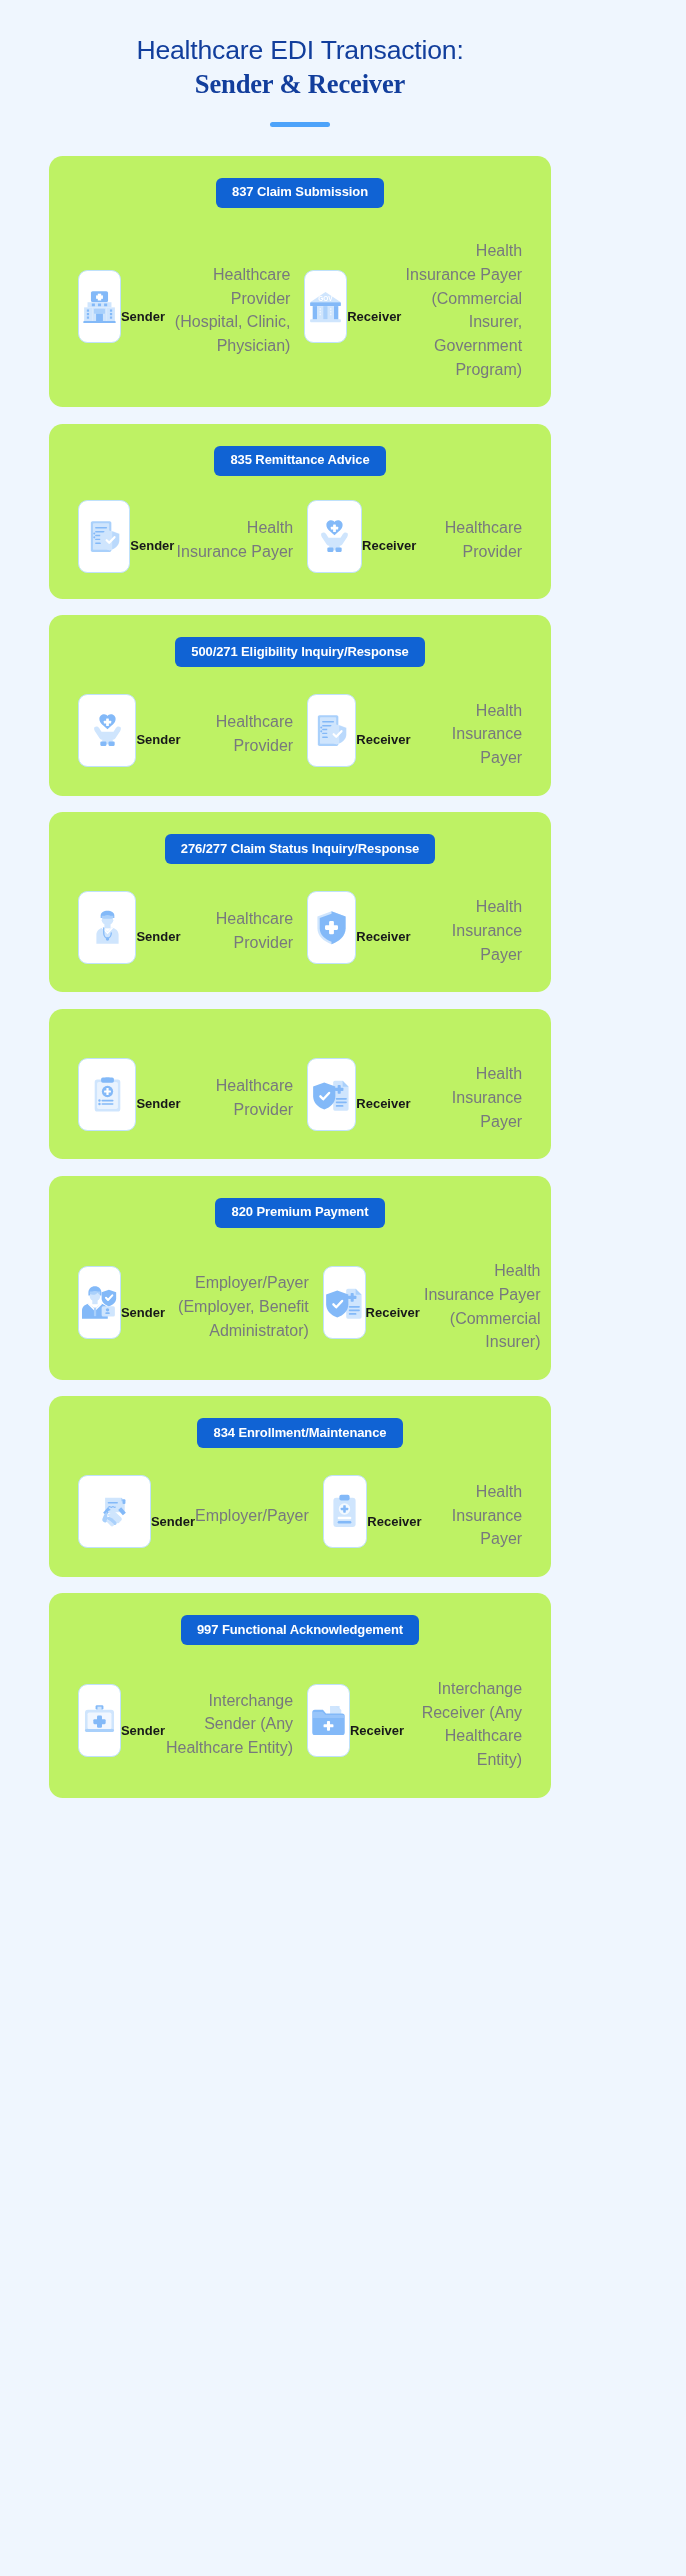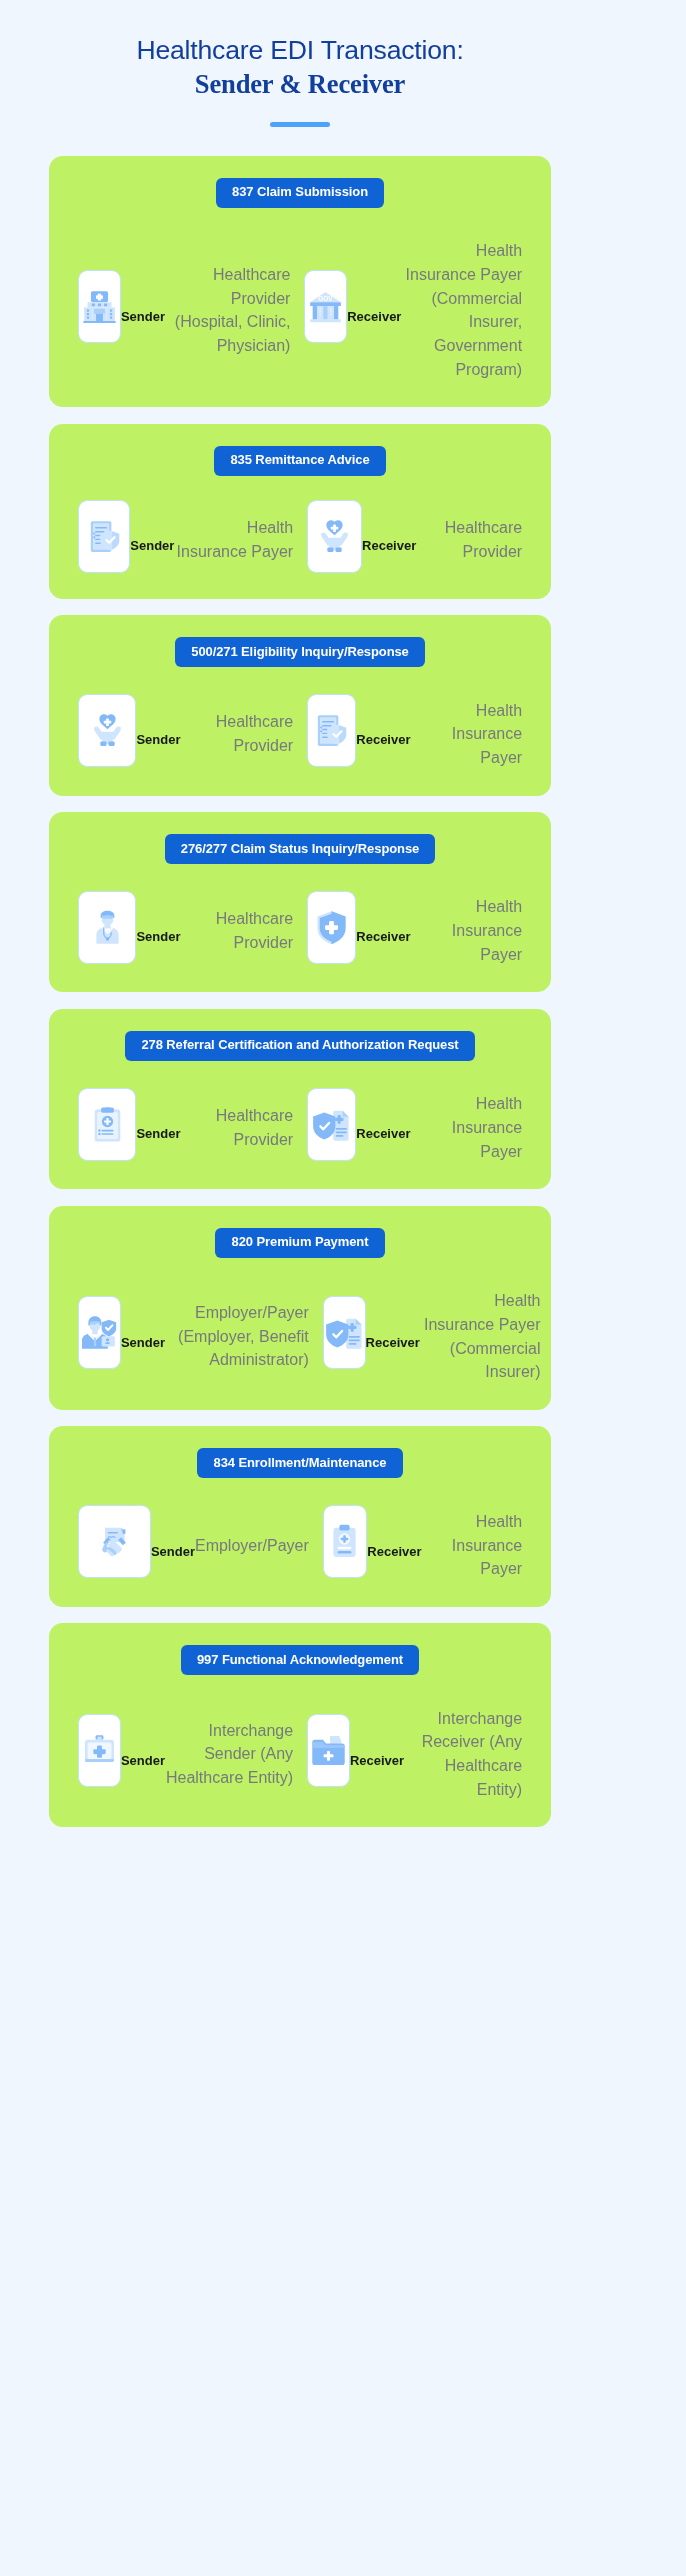--- a/index.html
+++ b/index.html
@@ -336,21 +336,20 @@
       <rect x="16.4" y="21.3" width="15.2" height="5.6" rx="1.3" fill="#ffffff"></rect>
     </svg>
               </span>
             </div>
             <div class="role">Receiver</div>
             <div class="entity">Health Insurance Payer</div>
           </div>
         </div>
       </div>
       <div class="card">
-        <div class="badge">278 Referral Certification and Authorization Request</div>
         <div class="parties">
           <div class="party">
             <div class="icon-box">
               <span>
     <svg width="41" height="41" viewBox="0 0 48 48">
       <rect x="21" y="4" width="6" height="4" rx="1.4" fill="#83b9f8"></rect>
       <rect x="9" y="6.5" width="30" height="37.5" rx="3" fill="#cfe5fd"></rect>
       <rect x="11.8" y="9.5" width="24.4" height="31.5" rx="2" fill="#ffffff" opacity="0.55"></rect>
       <rect x="16.5" y="4.2" width="15" height="6" rx="2" fill="#83b9f8"></rect>
       <circle cx="24" cy="20.5" r="6.6" fill="#83b9f8"></circle>

